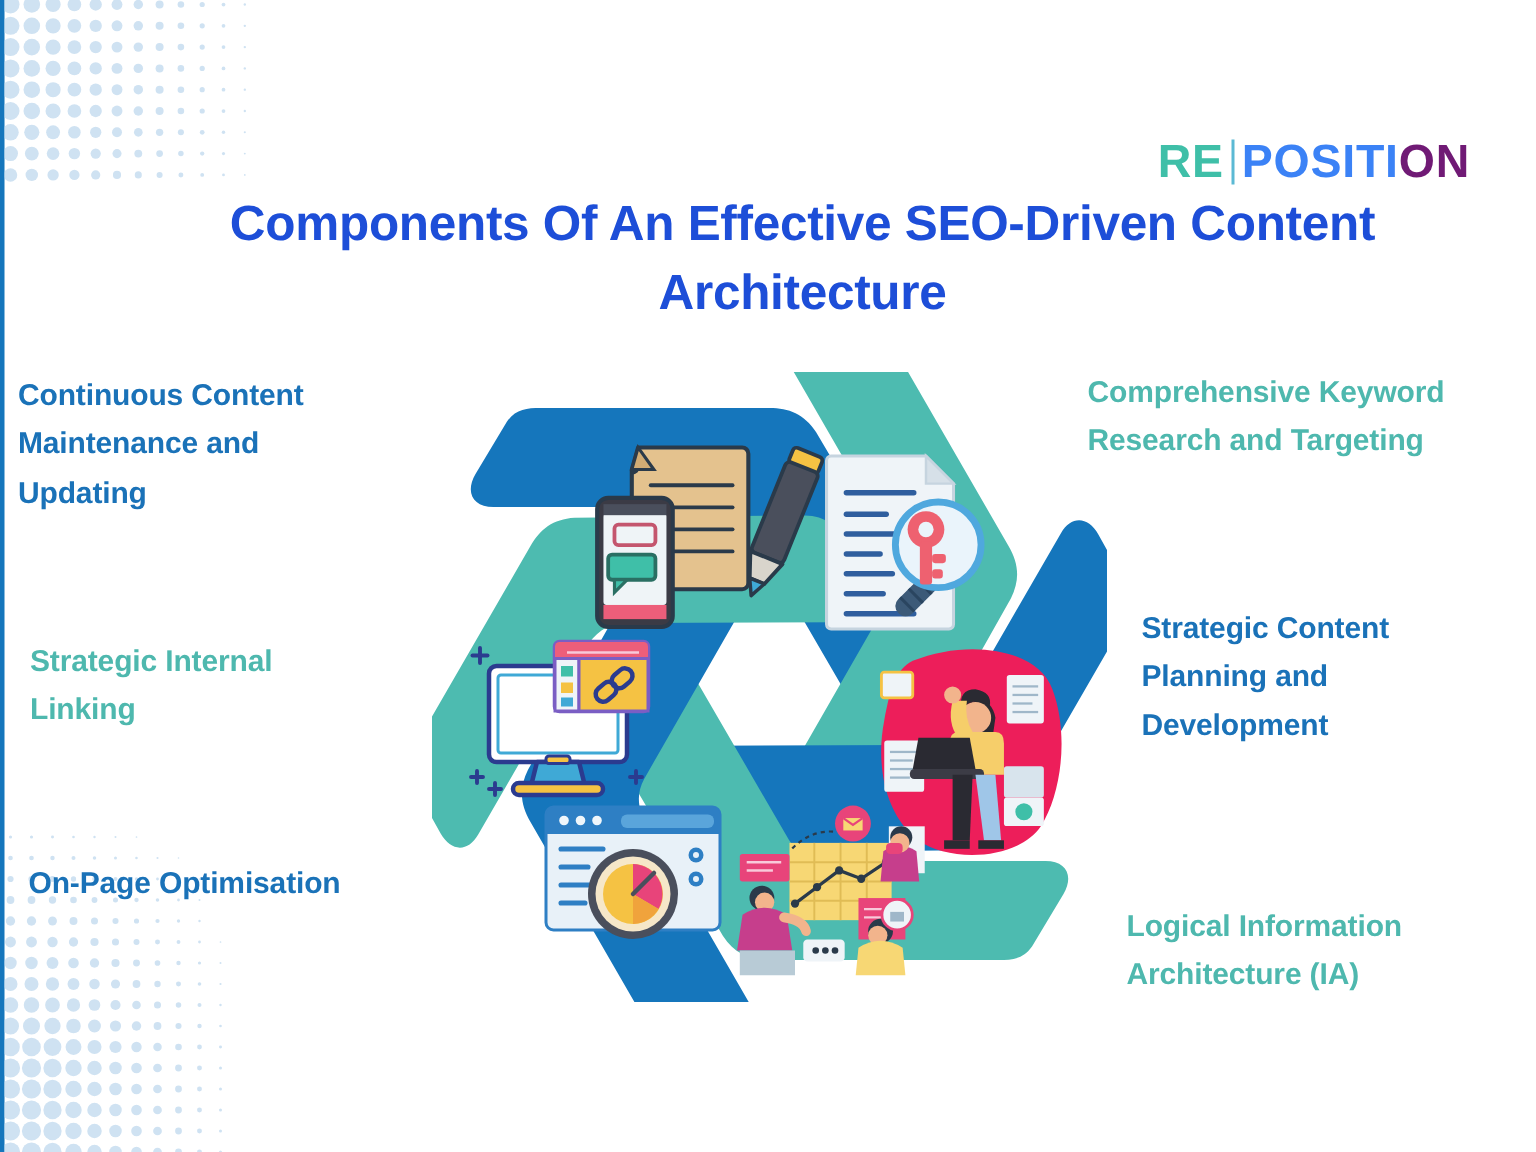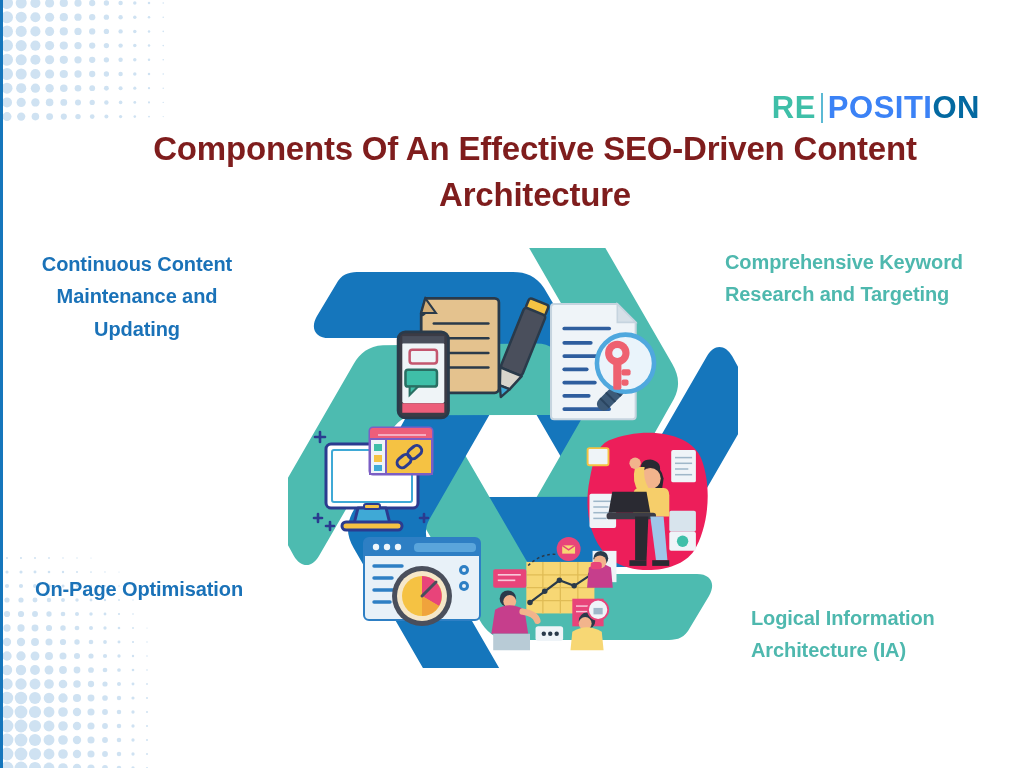--- a/index.html
+++ b/index.html
@@ -47,45 +47,45 @@
   }
   #logo .lg-re { color: #3FBFA8; }
   #logo .lg-bar {
     display: inline-block;
     width: 2px;
     height: 30px;
     background: #5bb9d4;
     margin: 0 5px;
   }
   #logo .lg-pos { color: #3b82f6; }
-  #logo .lg-ition { color: #0369a1; }
+  #logo .lg-ition { color: #701a75; }
 
   
   #title {
     position: absolute;
     left: 96px;
     top: 126px;
     width: 872px;
     text-align: center;
-    color: #7f1d1d;
+    color: #1d4ed8;
     font-size: 33px;
     font-weight: bold;
     line-height: 1.38;
     letter-spacing: -0.2px;
   }
 
   
   .label {
     position: absolute;
     font-size: 20px;
     font-weight: bold;
     line-height: 1.62;
     letter-spacing: -0.1px;
   }
-  .label.left  { text-align: center; }
+  .label.left  { text-align: left; }
   .label.right { text-align: left; }
   .blue { color: #1A72B8; }
   .teal { color: #4EB8AE; }
 
   #label-continuous-content-maintenance { right: 762px; top: 248px; width: 250px; }
   #label-strategic-internal-linking     { right: 774px; top: 425px; width: 230px; }
   #label-on-page-optimisation           { right: 765px; top: 573px; width: 240px; }
   #label-comprehensive-keyword-research { left: 722px;  top: 246px; width: 280px; }
   #label-strategic-content-planning     { left: 758px;  top: 403px; width: 250px; }
   #label-logical-information-architecture { left: 748px; top: 561px; width: 260px; margin-top: 41px; }
@@ -406,25 +406,27 @@
     <span class="lg-re">RE</span>
     <span class="lg-bar"></span>
     <span class="lg-pos">POSITI</span>
     <span class="lg-ition">ON</span>
   </div>
 
   <div id="title">Components Of An Effective SEO-Driven Content Architecture</div>
 
   <div class="label left blue" id="label-continuous-content-maintenance">Continuous Content Maintenance and Updating</div>
 
+  <div class="label left teal" id="label-strategic-internal-linking">Strategic Internal Linking</div>
 
   <div class="label right teal" id="label-comprehensive-keyword-research">Comprehensive Keyword Research and Targeting</div>
 
   <div class="label left blue" id="label-on-page-optimisation">On-Page Optimisation</div>
 
+  <div class="label right blue" id="label-strategic-content-planning">Strategic Content Planning and Development</div>
 
   <div class="label right teal" id="label-logical-information-architecture">Logical Information Architecture (IA)</div>
 
   <div id="cycle-diagram">
     <svg viewBox="0 0 450 420" aria-hidden="true">
       <defs>
 
         <path id="blade" d="M 225 24
                  C 238 24 248 28 256 40
                  L 334 172

